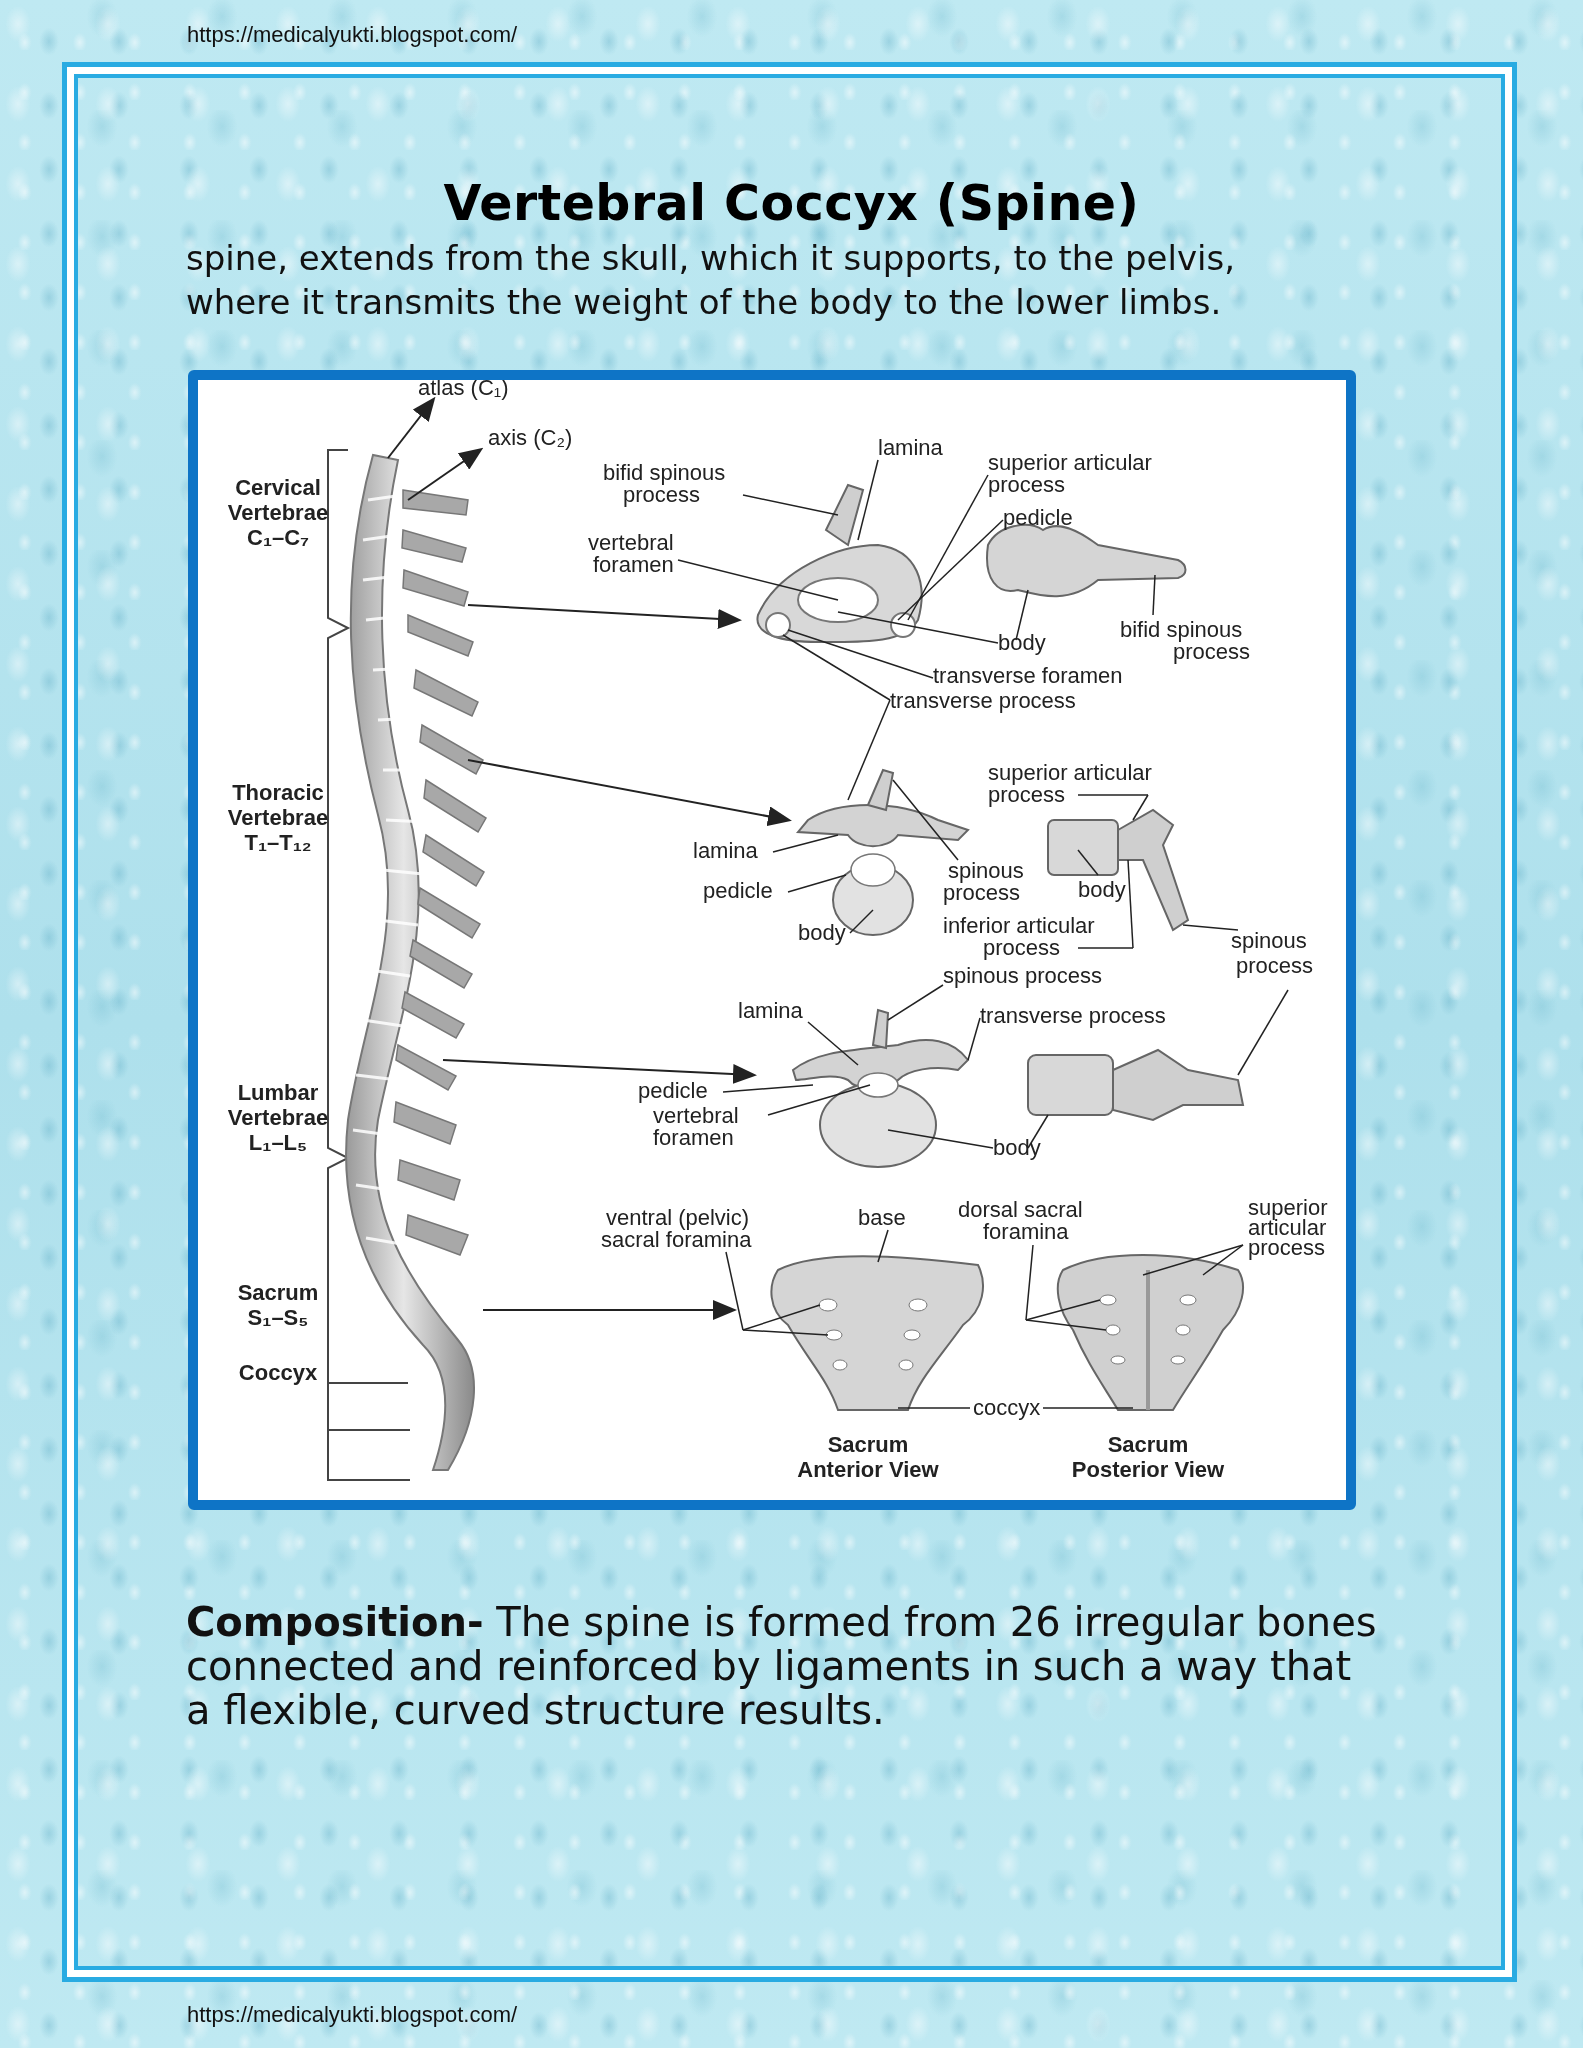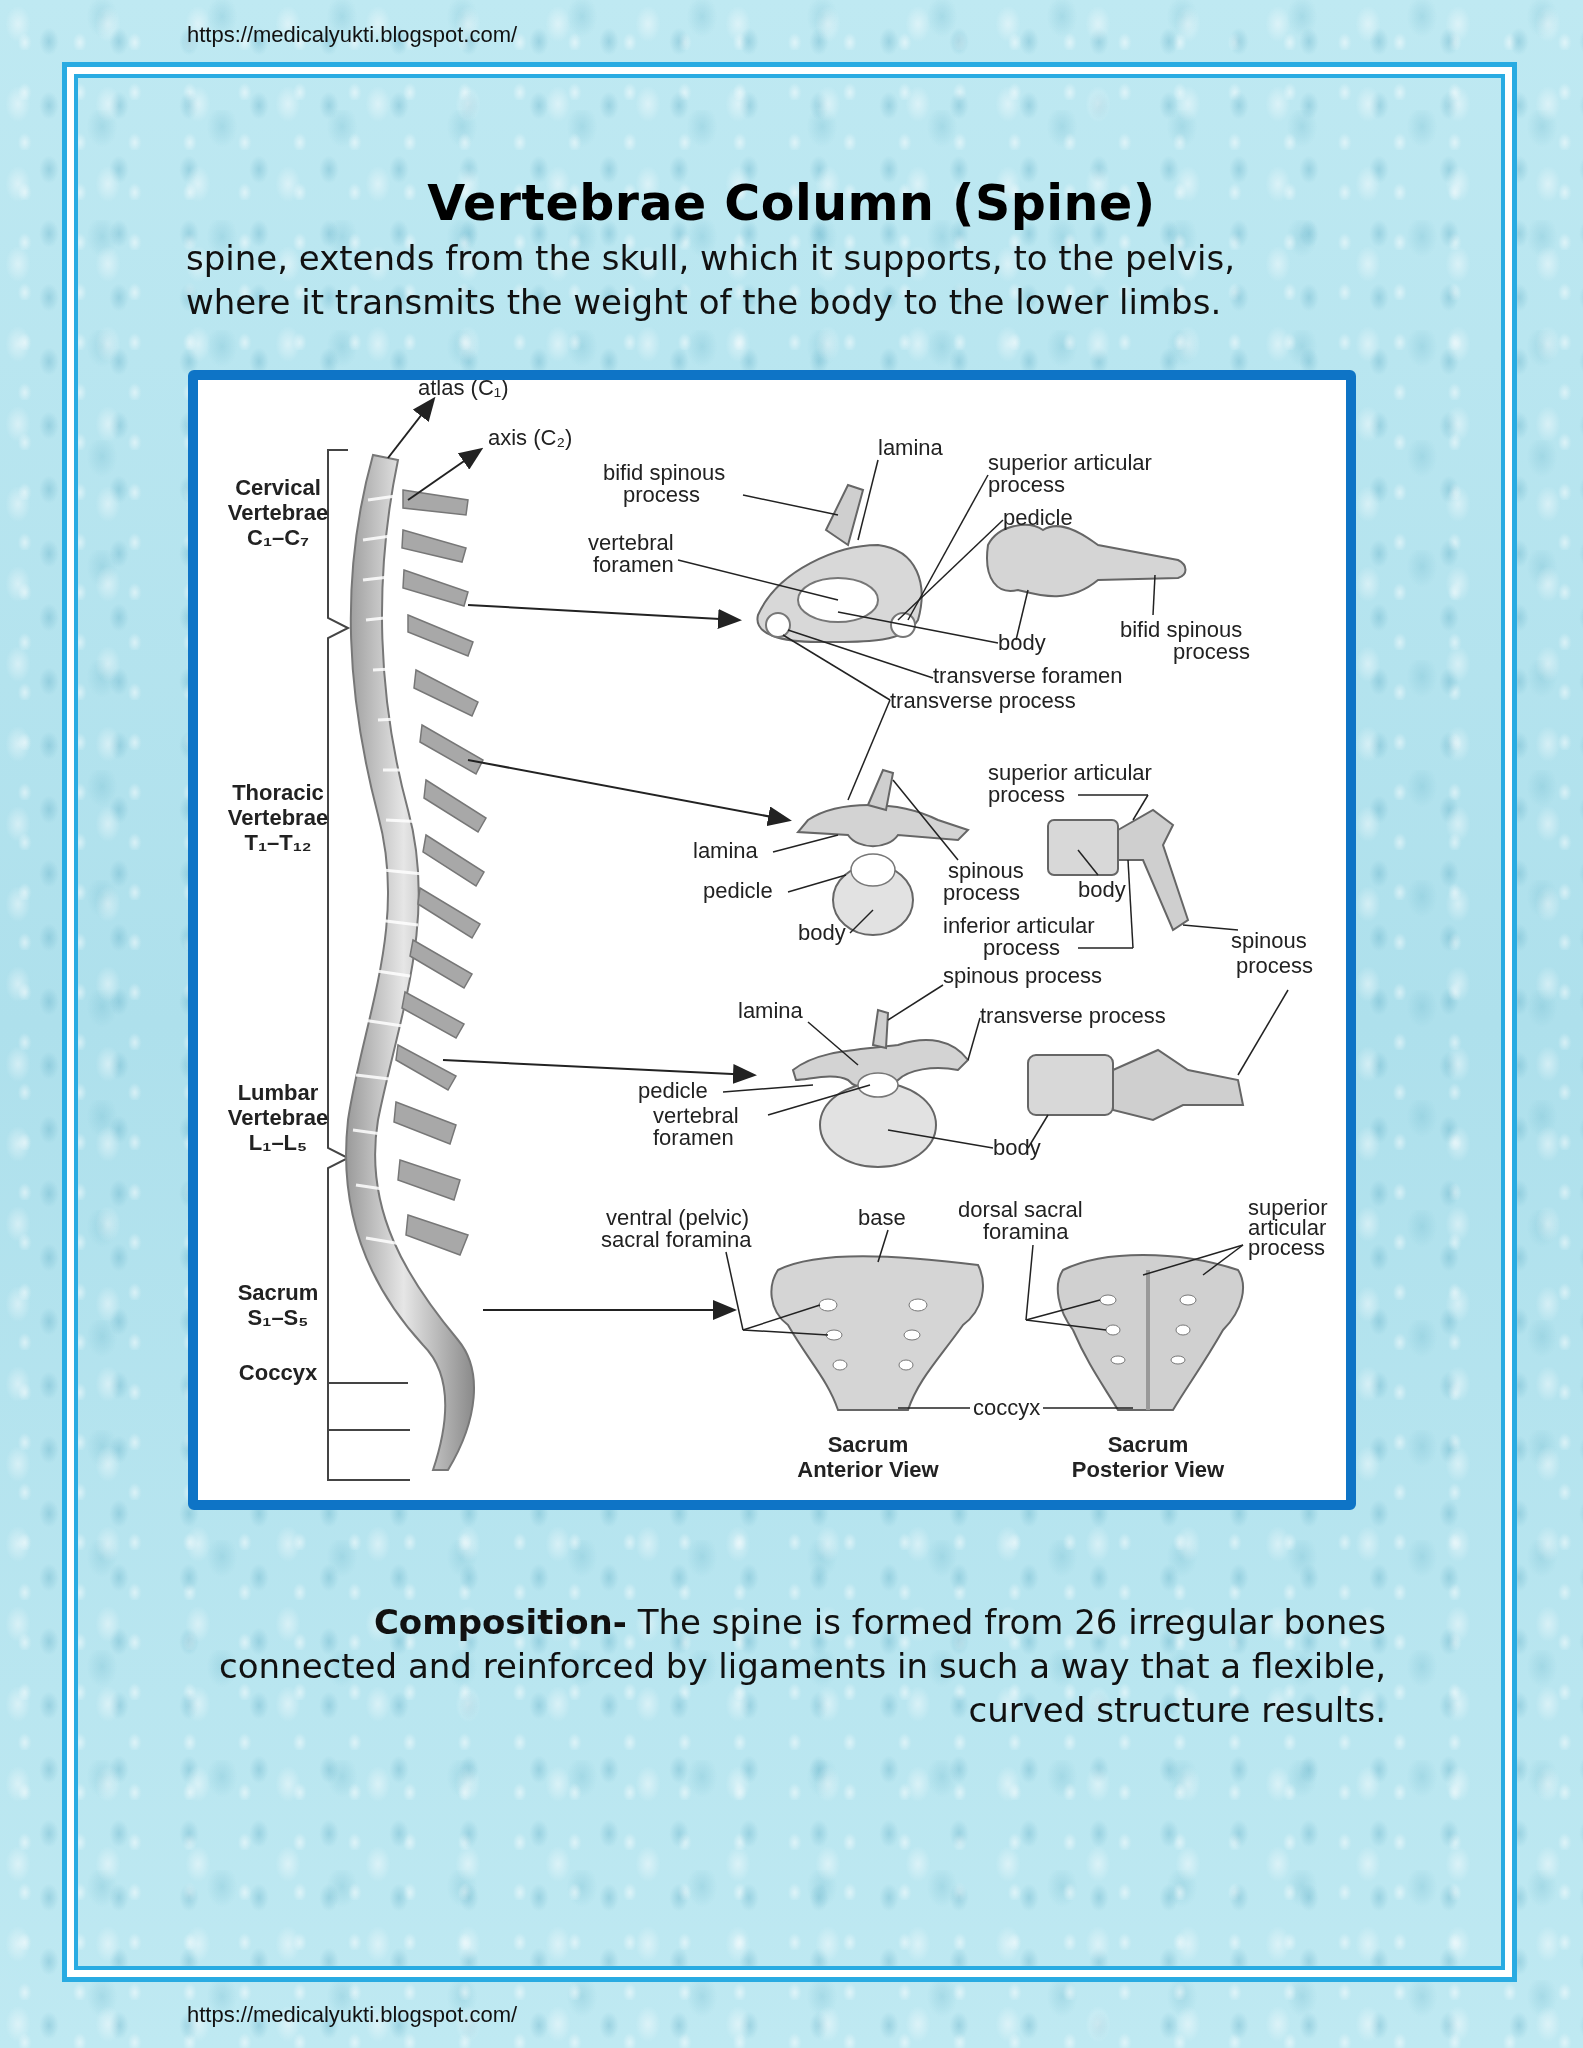--- a/index.html
+++ b/index.html
@@ -41,33 +41,33 @@
   .figure {
     position: absolute; left: 188px; top: 370px; width: 1168px; height: 1140px;
     border: 10px solid #0e74c6; border-radius: 6px; background: #fff; box-sizing: border-box;
     overflow: hidden;
   }
   .figure svg { position: absolute; left: 0; top: 0; }
   .lbl { font-family: "Liberation Sans", sans-serif; font-size: 22px; fill: #222; }
   .lbl-b { font-family: "Liberation Sans", sans-serif; font-size: 22px; font-weight: bold; fill: #222; }
   .composition {
     position: absolute; left: 186px; top: 1600px; width: 1200px;
-    font-size: 34px; line-height: 44px; color: #111; text-align: right;
+    font-size: 40px; line-height: 44px; color: #111;
   }
   .composition .lead { font-weight: bold; }
 </style>
 </head>
 <body>
 
 <div class="url top">https://medicalyukti.blogspot.com/</div>
 
 <div class="frame-outer"></div>
 <div class="frame-inner"></div>
 
-<div class="title">Vertebrae Column (Spine)</div>
+<div class="title">Vertebral Coccyx (Spine)</div>
 
 <div class="intro">
   <div>spine, extends from the skull, which it supports, to the pelvis,</div>
   <div>where it transmits the weight of the body to the lower limbs.</div>
 </div>
 
 <div class="figure">
   <svg width="1148" height="1120" viewBox="0 0 1148 1120">
     <defs>
       <marker id="arr" markerWidth="12" markerHeight="10" refX="10" refY="5" orient="auto">

